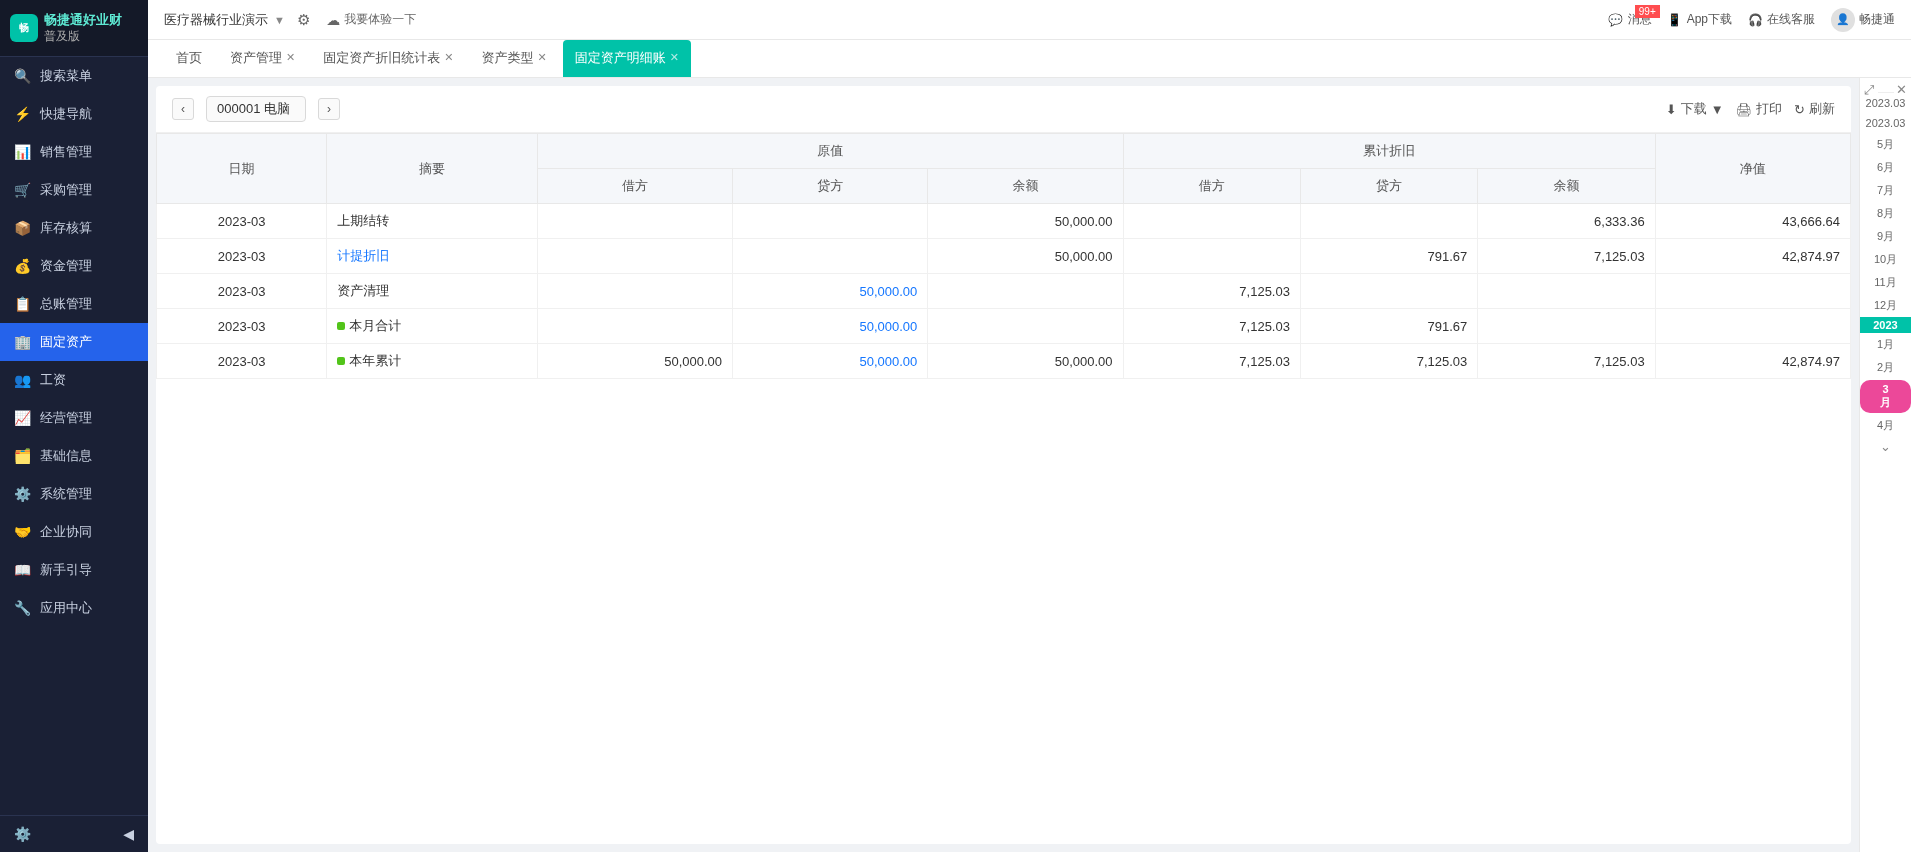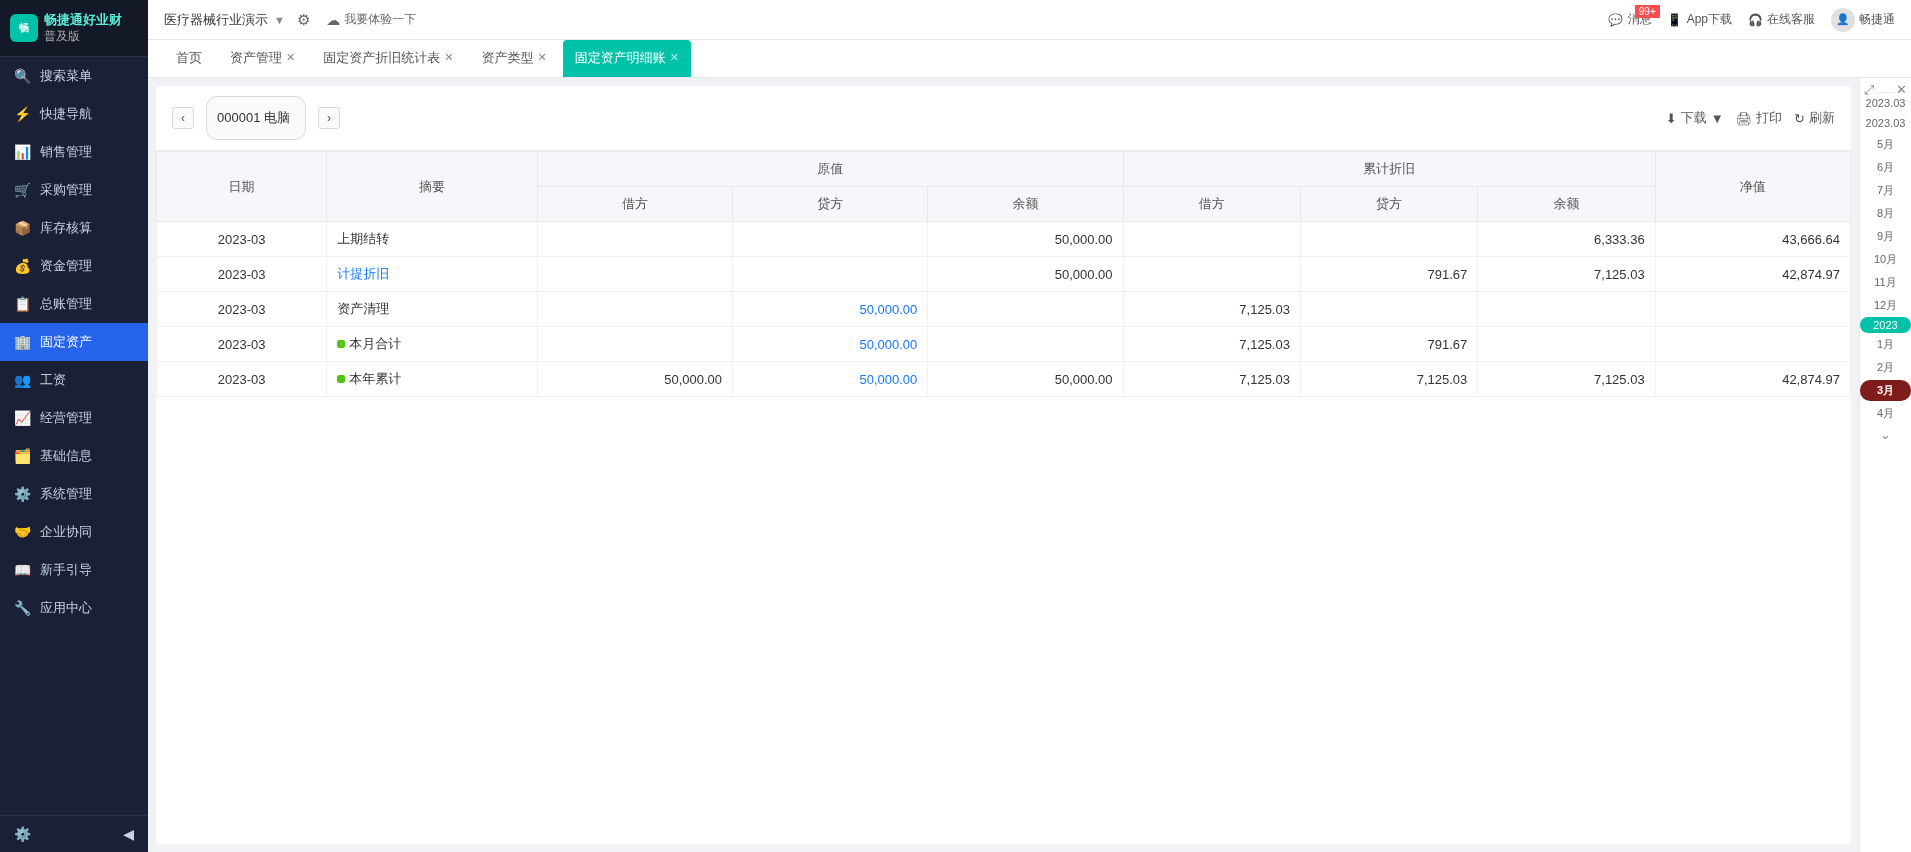--- a/index.html
+++ b/index.html
@@ -177,22 +177,22 @@
     }
     .nav-arrow {
       width: 22px; height: 22px;
       border: 1px solid #d9d9d9;
       border-radius: 3px;
       display: flex; align-items: center; justify-content: center;
       cursor: pointer; color: #555; font-size: 12px; background: #fafafa;
     }
     .asset-code-box {
       border: 1px solid #d9d9d9;
-      border-radius: 11px;
-      padding: 12px 10px;
+      border-radius: 4px;
+      padding: 3px 10px;
       font-size: 13px;
       color: #333;
       background: #fafafa;
       min-width: 100px;
     }
     .toolbar-right {
       margin-left: auto;
       display: flex; align-items: center; gap: 12px;
     }
     .toolbar-btn {
@@ -256,29 +256,29 @@
       color: #666;
       padding: 4px 2px;
       cursor: pointer;
       text-align: center;
       width: 100%;
       display: flex; align-items: center; justify-content: center;
     }
     .timeline-item.active-year {
       color: #fff;
       background: #00c2a8;
-      border-radius: 8px;
+      border-radius: 0;
       padding: 2px 6px;
-      font-weight: normal;
+      font-weight: bold;
     }
     .timeline-item.active-month {
       color: #fff;
-      background: #7f1d1d;
+      background: #ec4899;
       border-radius: 10px;
-      padding: 3px 15px;
+      padding: 3px 21px;
       font-weight: bold;
       margin: 1px auto;
     }
     .timeline-close-btn {
       position: absolute;
       top: 4px;
       right: 4px;
       cursor: pointer;
       color: #888;
       font-size: 13px;

